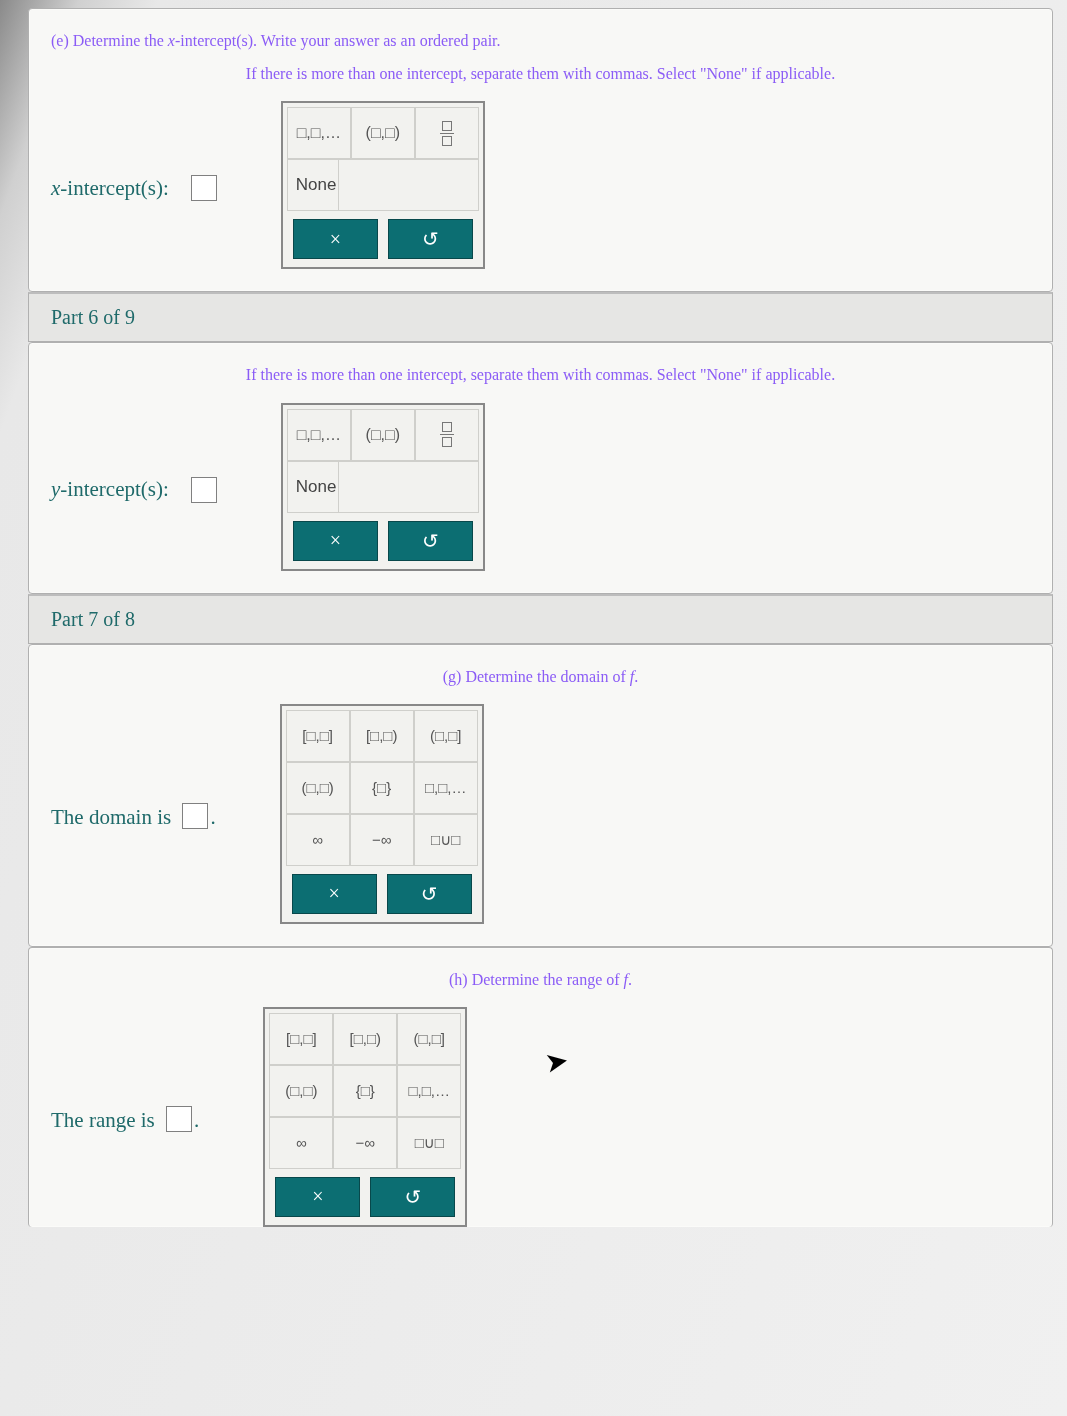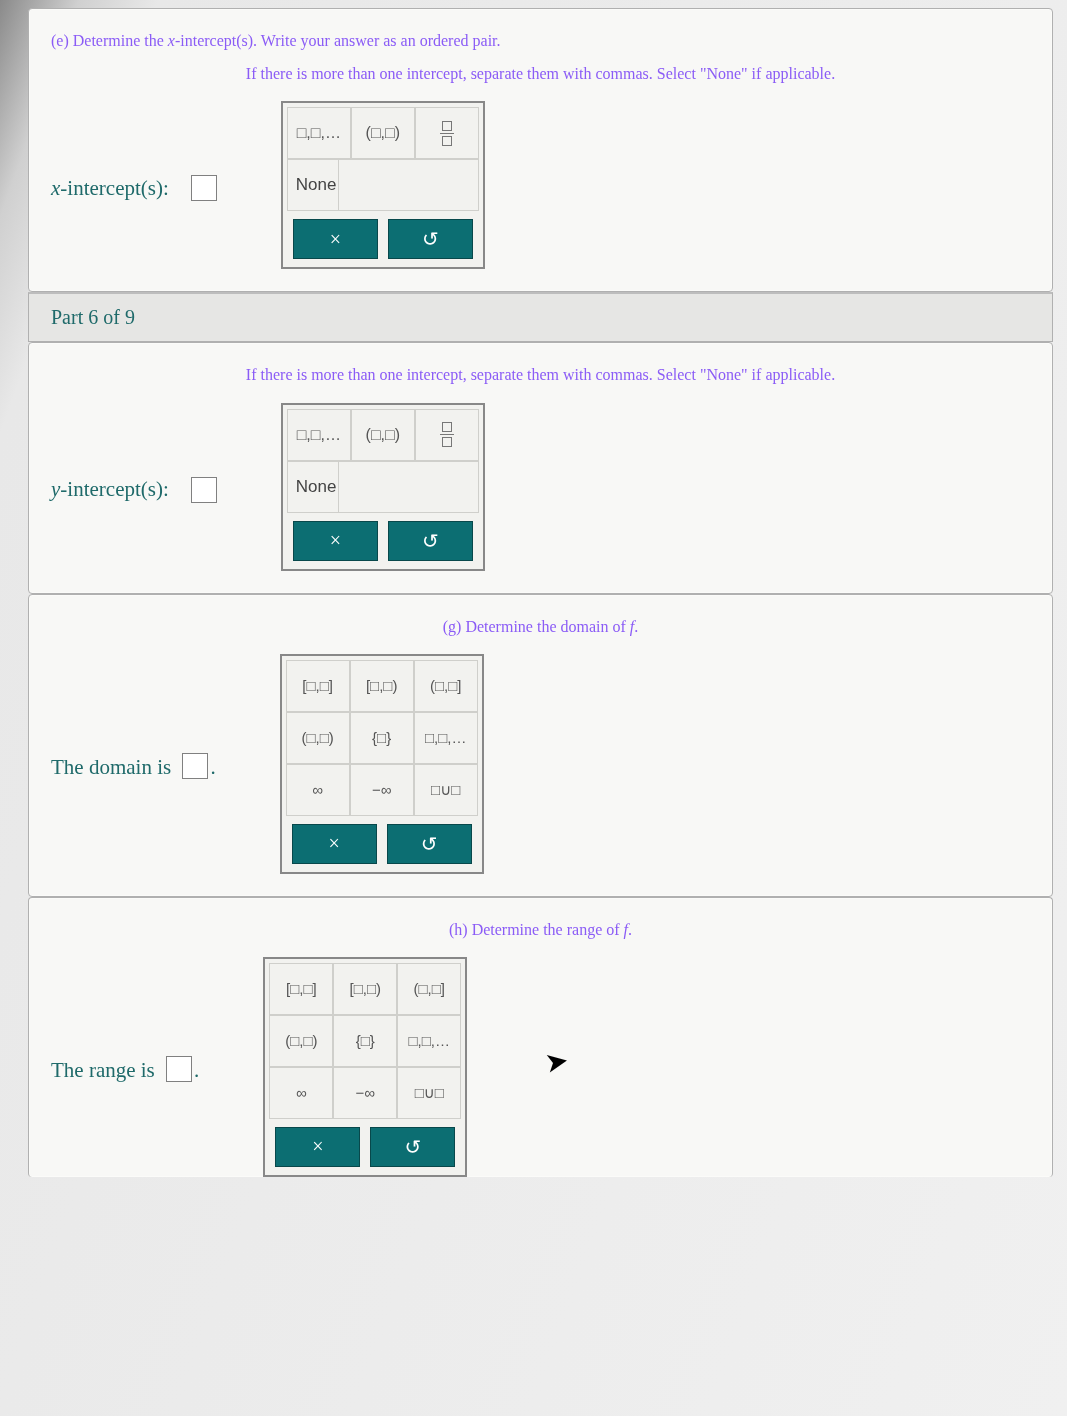--- a/index.html
+++ b/index.html
@@ -203,20 +203,21 @@
               <span>×</span>
             </div>
           <div class="kp-btn">
               <span>↺</span>
             </div>
         </div>
       </div>
     </div>
   </div>
 
+  <div class="part-header">Part 7 of 8</div>
 
   <div class="section">
     <p class="q-text sub">
       <span>(g) Determine the domain of </span><span class="italic">f</span><span>.</span>
     </p>
     <div class="answer-row">
       <span class="label-text">
         <span>The domain is</span>
         <span class="answer-box" style="margin:0 2px 0 6px; vertical-align:text-bottom;"></span><span>.</span>
       </span>

